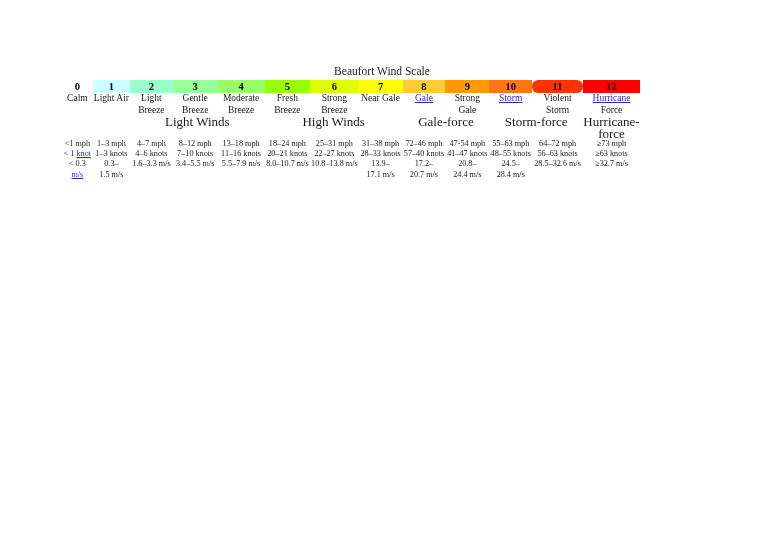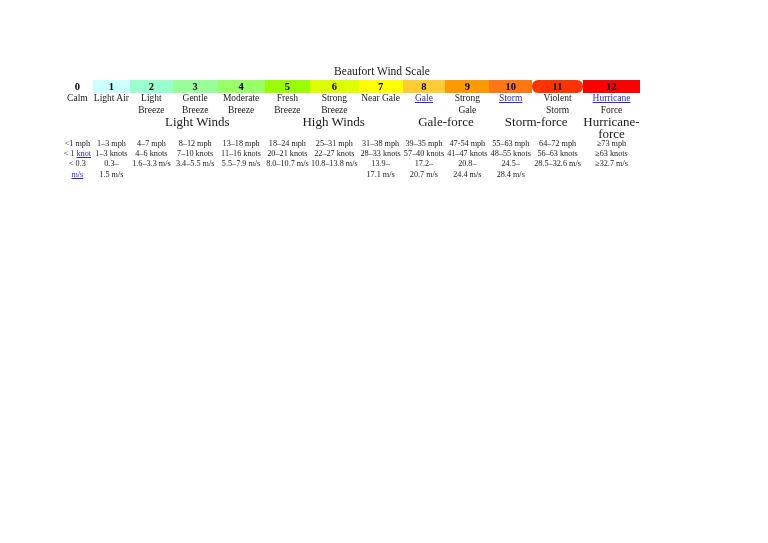--- a/index.html
+++ b/index.html
@@ -198,21 +198,21 @@
             <span class="sl">22–27 knots</span>
             <span class="sl">10.8–13.8 m/s</span>
           </td>
           <td>
             <span class="sl">31–38 mph</span>
             <span class="sl">28–33 knots</span>
             <span class="sl">13.9–</span>
             <span class="sl">17.1 m/s</span>
           </td>
           <td>
-            <span class="sl">39–35 mph</span>
+            <span class="sl">72–46 mph</span>
             <span class="sl">57–40 knots</span>
             <span class="sl">17.2–</span>
             <span class="sl">20.7 m/s</span>
           </td>
           <td>
             <span class="sl">47-54 mph</span>
             <span class="sl">41–47 knots</span>
             <span class="sl">20.8–</span>
             <span class="sl">24.4 m/s</span>
           </td>

